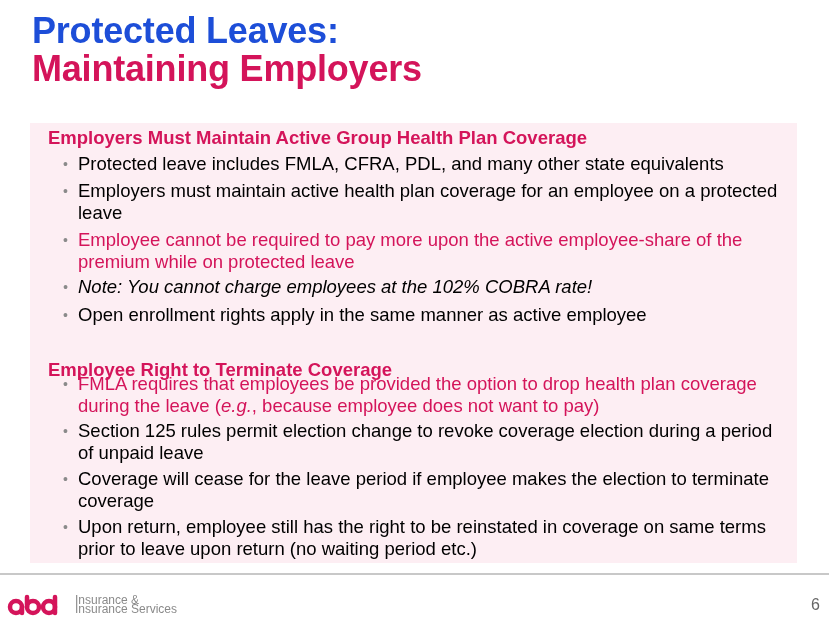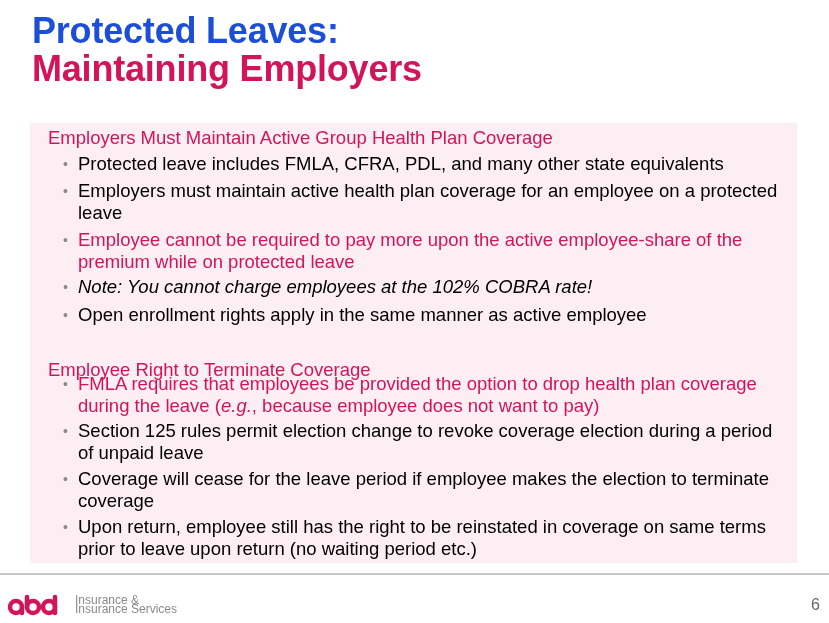--- a/index.html
+++ b/index.html
@@ -2,21 +2,21 @@
 <html><head>
 <meta charset="utf-8">
 <style>
   html, body { margin: 0; padding: 0; background: #ffffff; }
   body { width: 829px; height: 623px; position: relative; overflow: hidden;
          font-family: "Liberation Sans", sans-serif; }
   .title { position: absolute; left: 32px; top: 12px; font-weight: bold; font-size: 36px; line-height: 38px; letter-spacing: -0.2px; }
   .title .l1 { color: #1d4ed8; }
   .title .l2 { color: #d4145a; }
   .panel { position: absolute; left: 30px; top: 123px; width: 767px; height: 440px; background: #fdeef3; }
-  .section-head { position: absolute; left: 18px; font-weight: normal; font-size: 18.5px; color: #d4145a; white-space: nowrap; }
+  .section-head { position: absolute; left: 18px; font-weight: bold; font-size: 18.5px; color: #d4145a; white-space: nowrap; }
   .bullet { position: absolute; left: 48px; width: 700px; font-size: 18.5px; line-height: 22px; color: #000; }
   .bullet .dot { position: absolute; left: -15px; top: 0; color: #8a8a8a; font-size: 14px; }
   .bullet.pink { color: #d4145a; }
   .bullet.italic { font-style: italic; }
   .divider { position: absolute; left: 0; top: 573px; width: 829px; height: 2px; background: #c8c8c8; }
   .logo { position: absolute; left: 7px; top: 594px; display: flex; align-items: center; }
   .logo-mark { width: 52px; height: 22px; }
   .logo-text { margin-left: 16px; font-size: 12px; line-height: 9px; color: #8a8a8a; }
   .page-num { position: absolute; right: 9px; top: 596px; font-size: 16px; color: #666; }
 </style>

